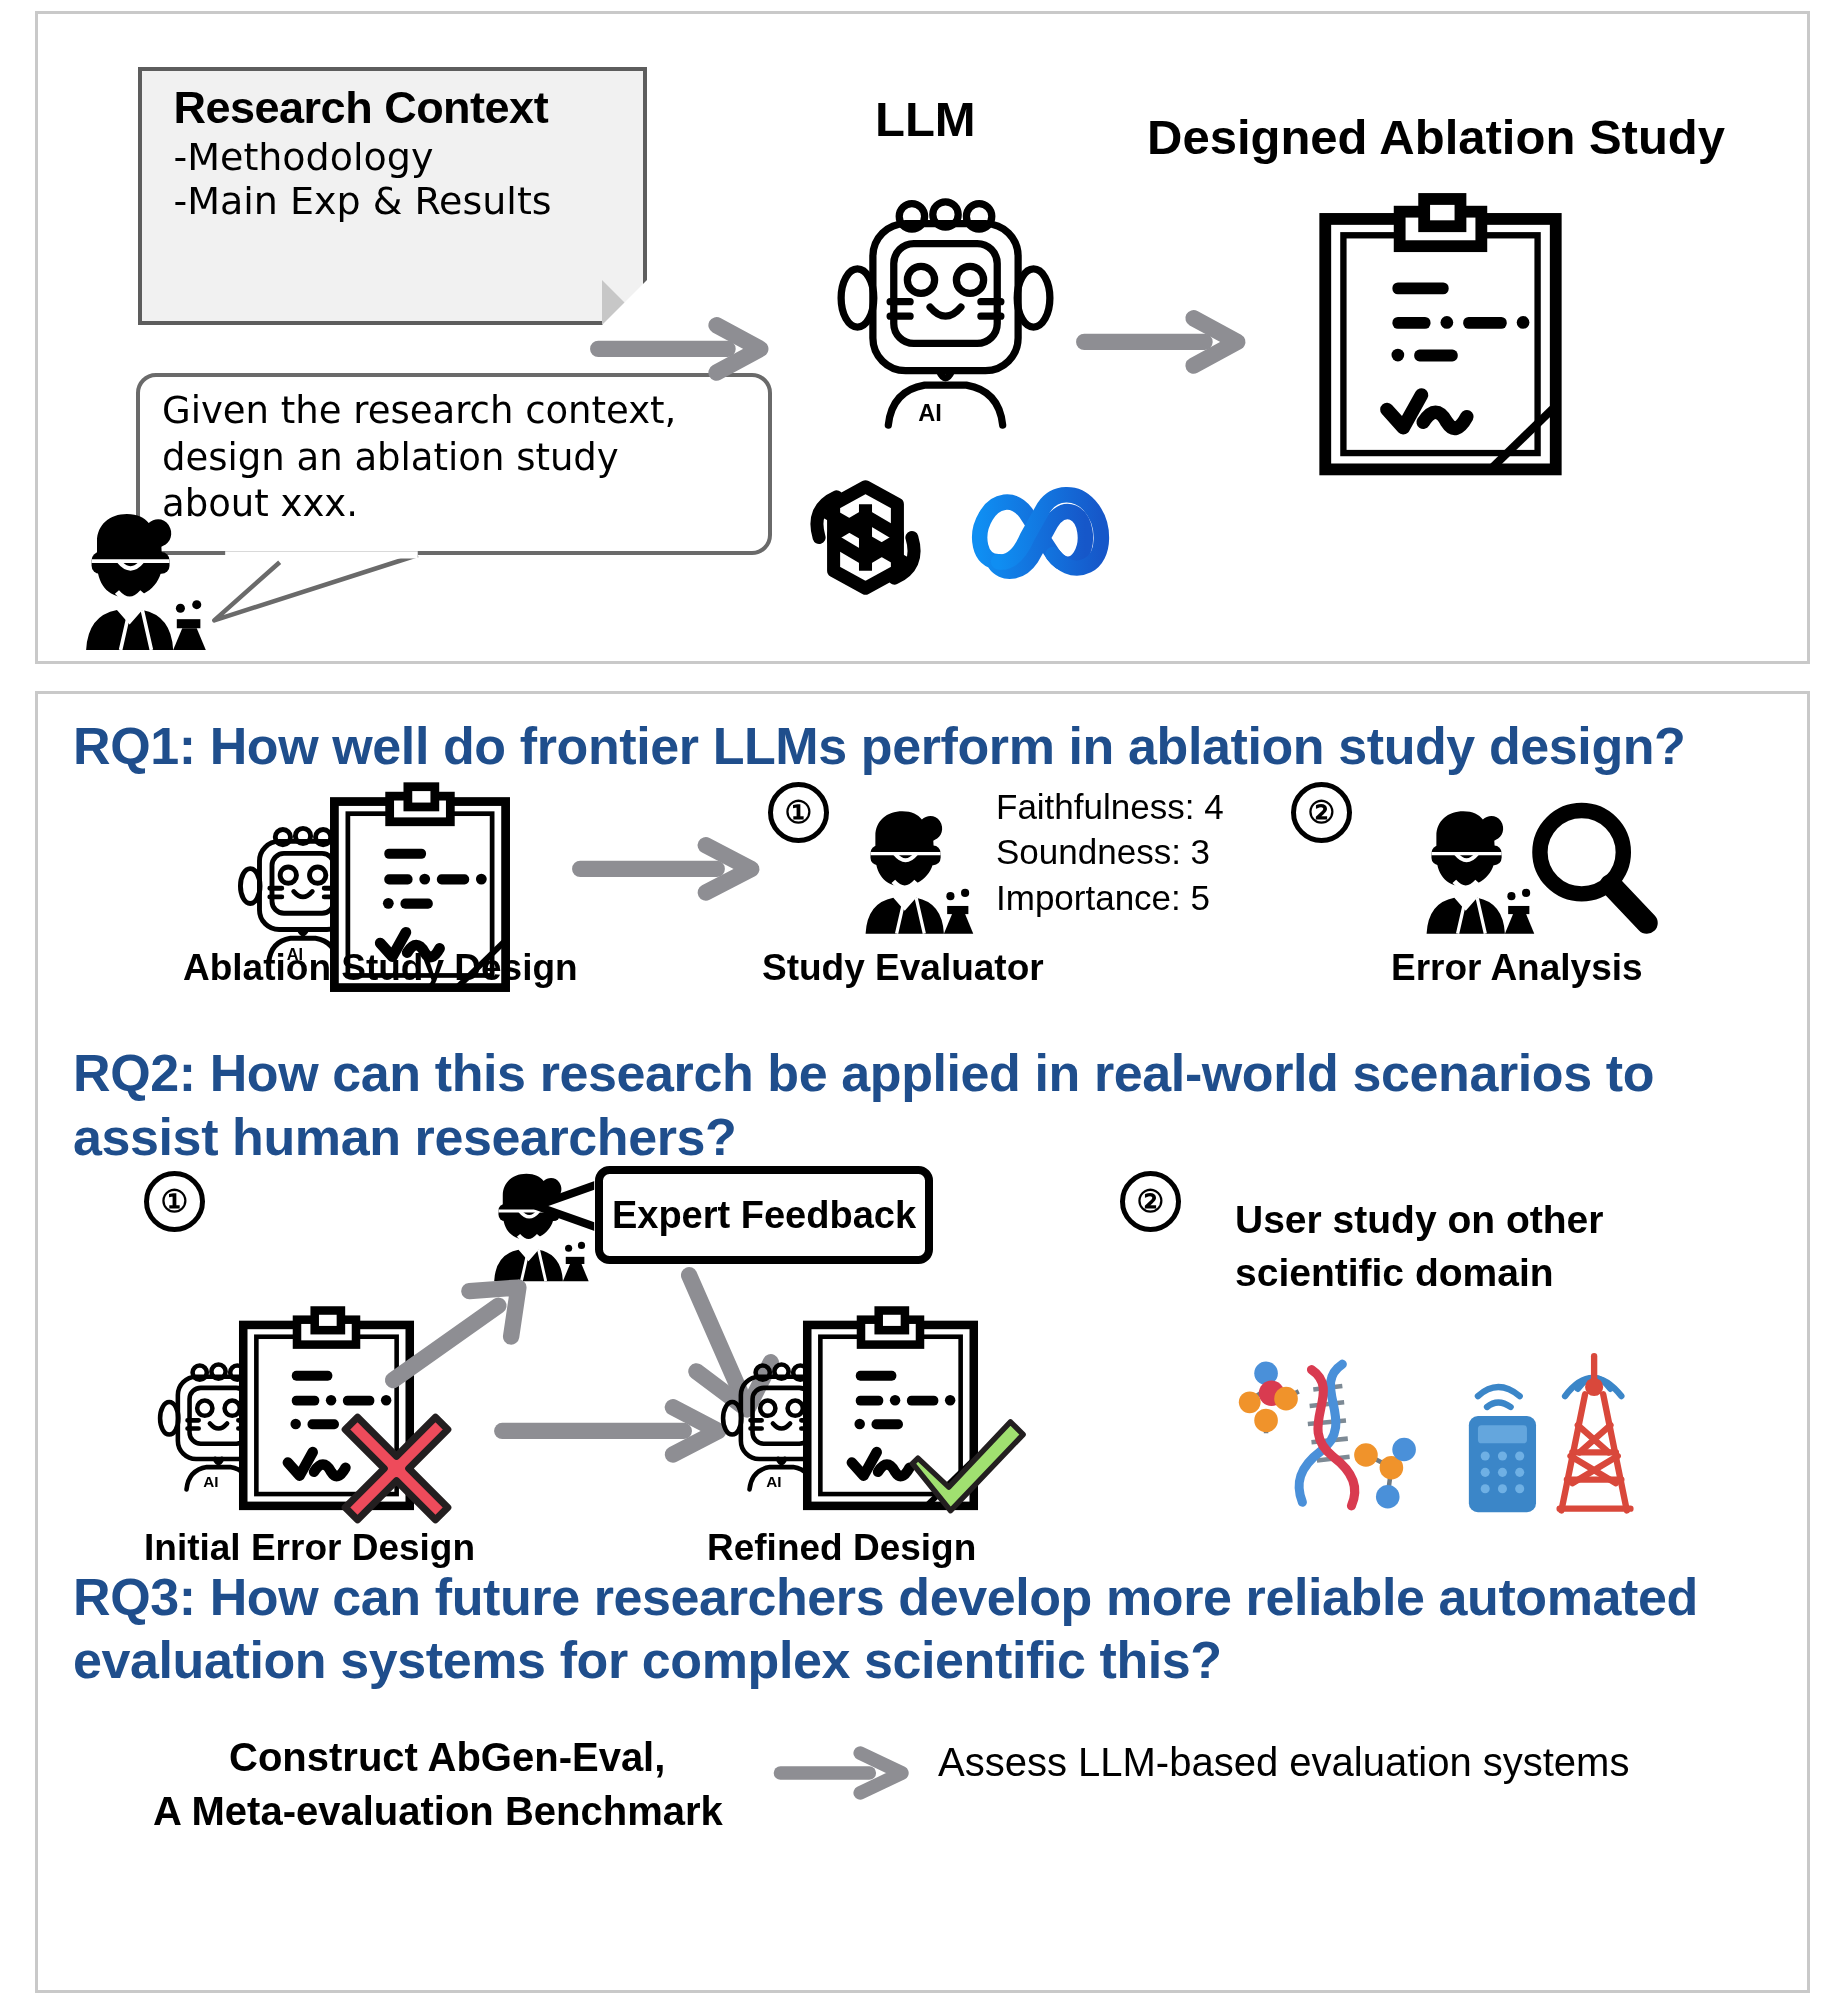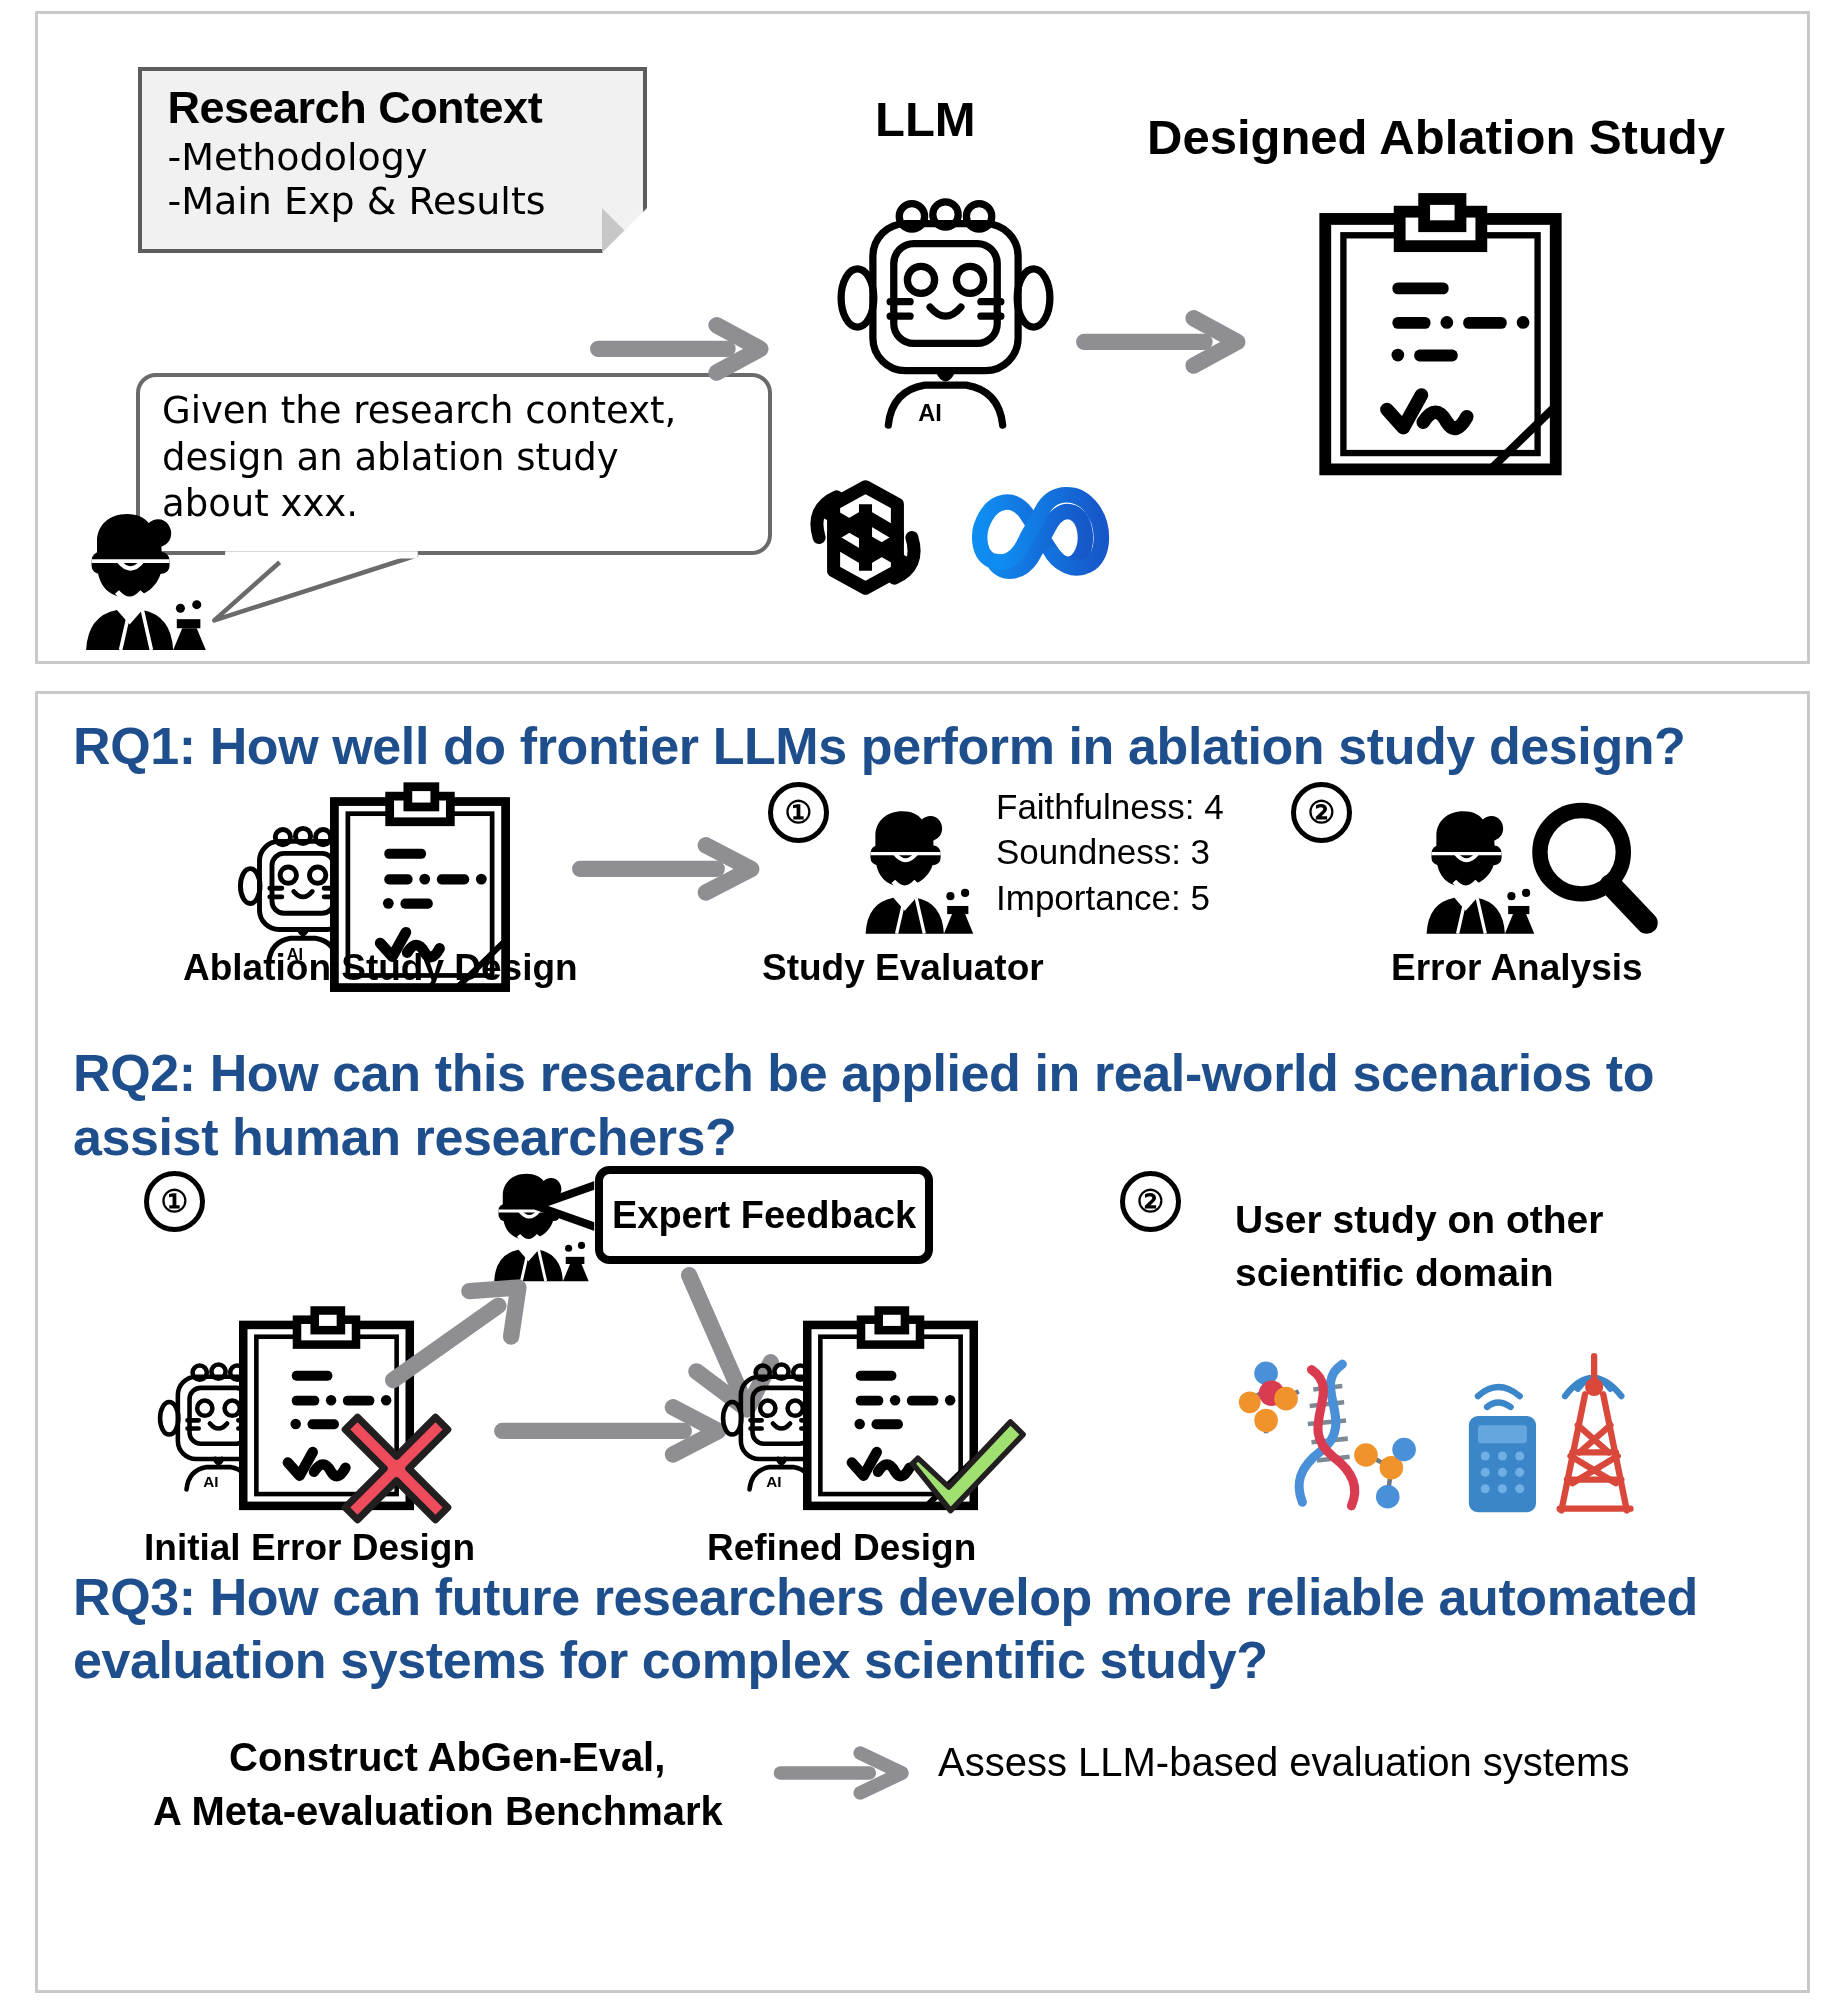--- a/index.html
+++ b/index.html
@@ -3,22 +3,22 @@
 <meta charset="utf-8">
 <style>
   html,body{margin:0;padding:0;background:#ffffff;}
   body{width:1841px;height:2008px;font-family:"Liberation Sans",sans-serif;color:#000;position:relative;overflow:hidden;}
 
   .panel{position:absolute;border:3.6px solid #c9c9c9;background:#fff;box-sizing:border-box;}
   #panel-top{left:35px;top:11px;width:1775px;height:653px;}
   #panel-bottom{left:35px;top:691px;width:1775px;height:1302px;}
 
   
-  #research-note{position:absolute;left:138px;top:67px;width:509px;height:186px;
-    background:#f1f1f1;border:4.5px solid #5d5d5d;box-sizing:border-box;}
+  #research-note{position:absolute;left:138px;top:67px;width:509px;height:258px;
+    background:#f1f1f1;border:4.5px solid #5d5d5d;box-sizing:border-box;padding-left:6px;}
   #research-note .fold{position:absolute;right:-4.5px;bottom:-4.5px;width:0;height:0;
     border-left:47px solid transparent;border-bottom:47px solid #fff;}
   #research-note .fold2{position:absolute;right:-2.7px;bottom:-2.7px;width:0;height:0;
     border-left:44px solid #c7c7c7;border-top:44px solid transparent;}
   .note-title{font-size:45px;font-weight:bold;line-height:1.06;padding:12.7px 0 3.6px 25.5px;letter-spacing:-0.5px;}
   .note-line{font-size:38px;line-height:1.16;padding-left:25.5px;font-family:"DejaVu Sans",sans-serif;font-weight:400;}
 
   
   #speech-bubble{position:absolute;left:136px;top:373px;width:636px;height:182px;
     border:4.5px solid #6a6a6a;border-radius:20px;background:#fff;box-sizing:border-box;}
@@ -434,21 +434,21 @@
   <g fill="none" stroke="#d9483b" stroke-width="7" stroke-linecap="round">
     <path d="M152 20 L152 46"></path>
     <circle cx="152" cy="54" r="10" fill="#d9483b" stroke="none"></circle>
     <path d="M142 62 L116 190 M162 62 L188 190"></path>
     <path d="M128 126 h48 M122 156 h60 M114 188 h78"></path>
     <path d="M134 96 L168 126 M170 96 L136 126 M126 130 L176 160 M178 130 L128 160"></path>
   </g>
 </svg>
 
 <div class="rq" style="left:73px;top:1566px;">RQ3: How can future researchers develop more reliable automated</div>
-<div class="rq" style="left:73px;top:1629px;">evaluation systems for complex scientific study?</div>
+<div class="rq" style="left:73px;top:1629px;">evaluation systems for complex scientific this?</div>
 
 <div class="lbl" style="left:229px;top:1735px;font-size:40px;">Construct AbGen-Eval,</div>
 <div class="lbl" style="left:153px;top:1789px;font-size:40px;">A Meta-evaluation Benchmark</div>
 
 <svg class="abs" style="left:775px;top:1744px;" width="136" height="58" viewBox="0 0 150 64">
   <path d="M6 32 H104" stroke="#8e8e93" stroke-width="15" stroke-linecap="round" fill="none"></path>
   <path d="M94 10 L140 32 L94 54" stroke="#8e8e93" stroke-width="15" fill="none" stroke-linecap="round" stroke-linejoin="round"></path>
 </svg>
 
 <div class="abs" style="left:938px;top:1740px;font-size:40px;font-weight:400;white-space:nowrap;">Assess LLM-based evaluation systems</div>

